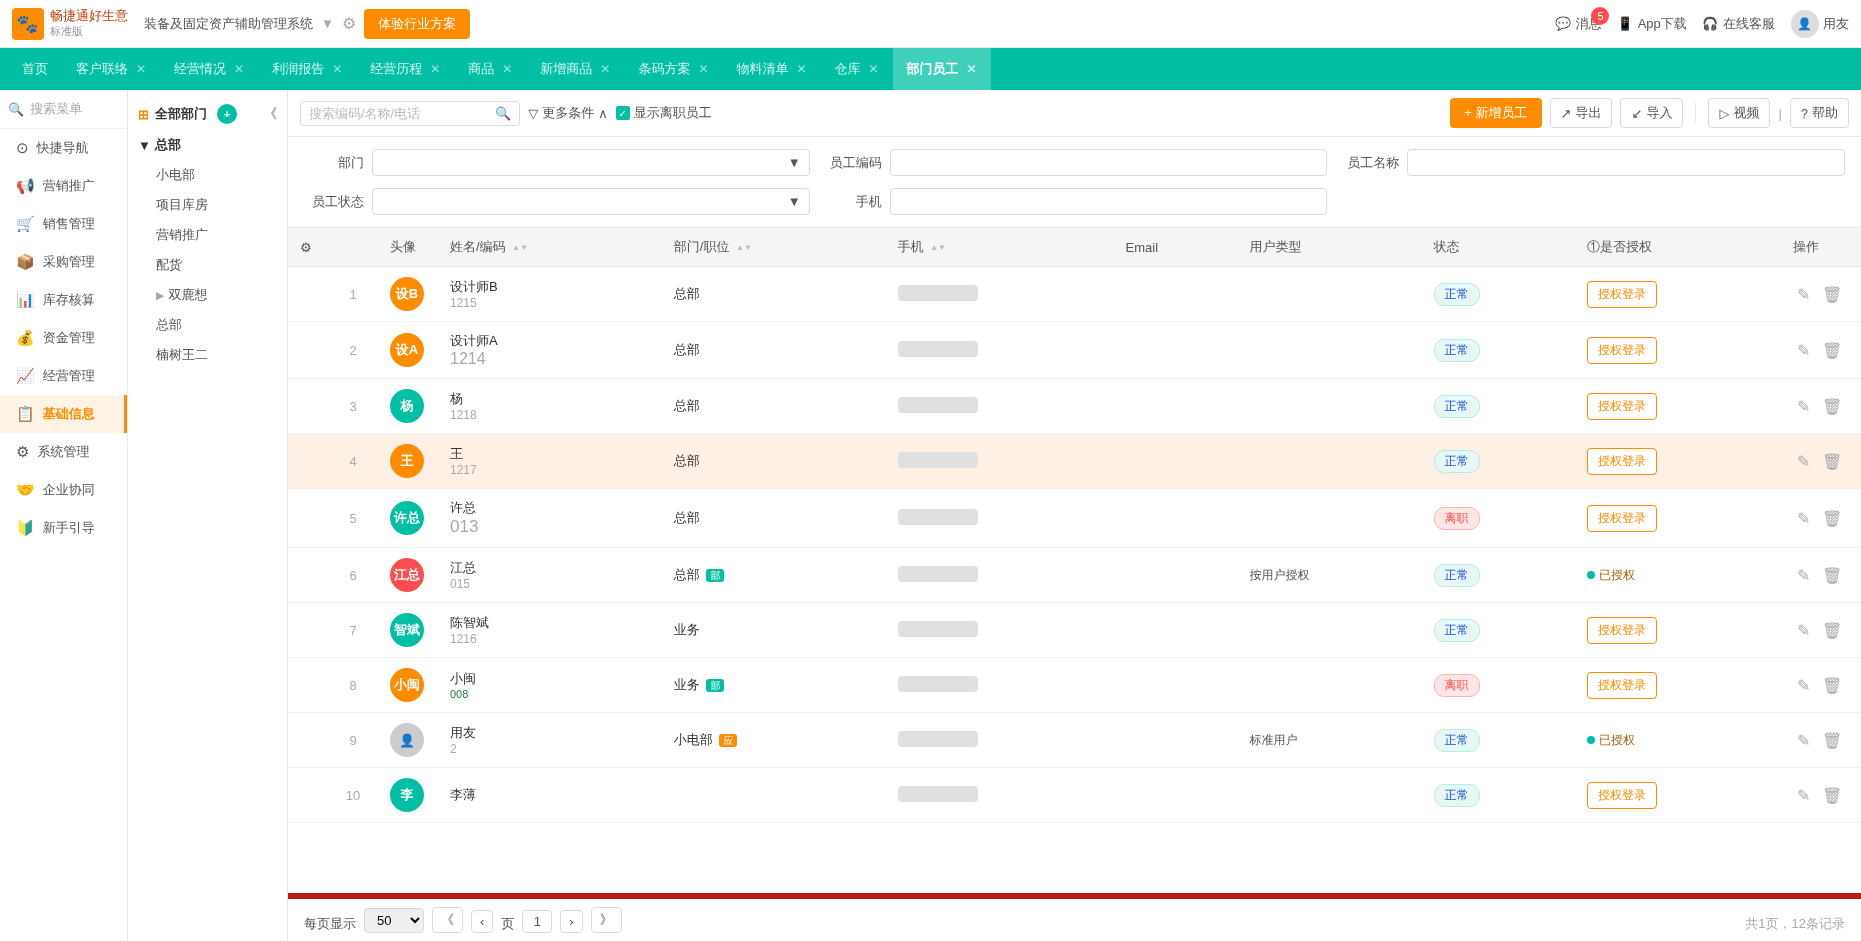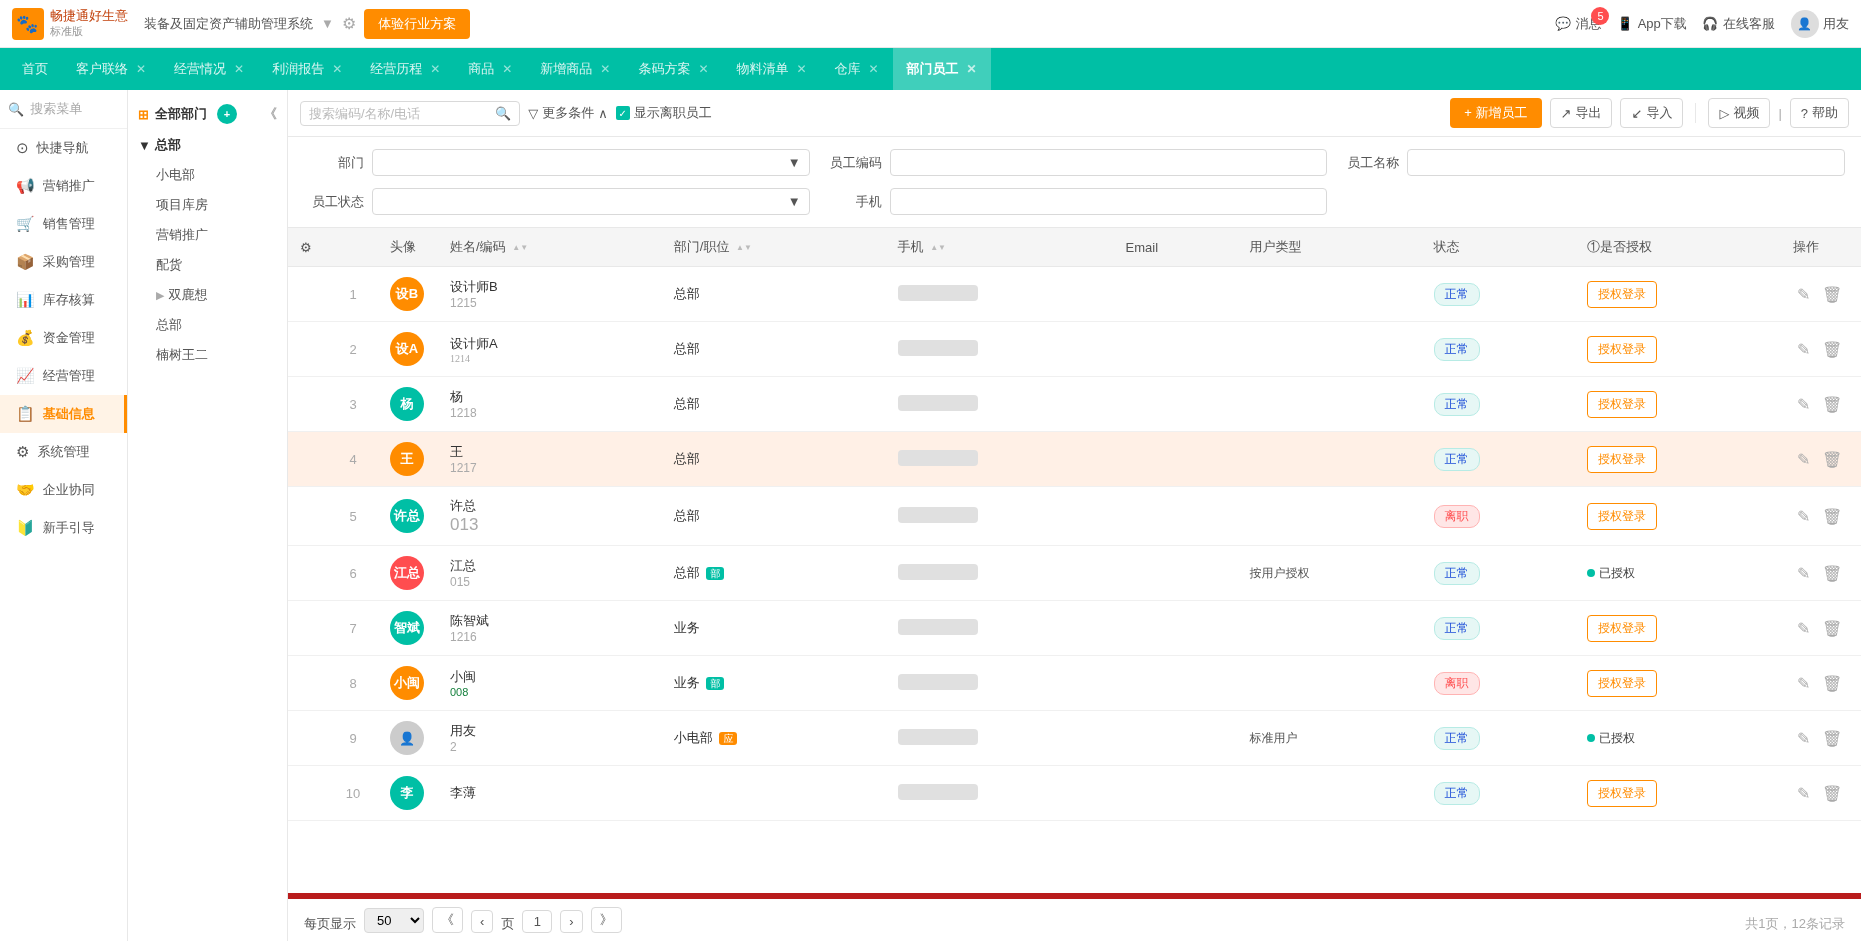--- a/index.html
+++ b/index.html
@@ -79,21 +79,21 @@
     .table-container { flex: 1; overflow-y: auto; background: #fff; margin: 0; }
     table { width: 100%; border-collapse: collapse; font-size: 13px; }
     thead th { background: #f5f5f5; padding: 10px 12px; text-align: left; font-weight: normal; color: #555; border-bottom: 1px solid #e8e8e8; white-space: nowrap; }
     tbody td { padding: 10px 12px; border-bottom: 1px solid #f0f0f0; color: #333; vertical-align: middle; }
     tbody tr.highlighted { background: #fff0e6; }
     .avatar-circle { width: 34px; height: 34px; border-radius: 50%; display: flex; align-items: center; justify-content: center; color: #fff; font-size: 13px; font-weight: bold; }
     .status-badge { display: inline-flex; align-items: center; justify-content: center; padding: 2px 10px; border-radius: 10px; font-size: 12px; }
     .status-normal { background: #e6f7f5; color: #1d4ed8; border: 1px solid #b7ebe5; }
     .status-resigned { background: #ffe6e6; color: #ff4d4f; border: 1px solid #ffb3b3; }
     .auth-btn { border: 1px solid #ff8c00; color: #ff8c00; background: #fff; border-radius: 4px; padding: 4px 10px; cursor: pointer; font-size: 12px; }
-    .authorized { color: #404040; font-size: 12px; display: flex; align-items: center; gap: 4px; }
+    .authorized { color: #a16207; font-size: 12px; display: flex; align-items: center; gap: 4px; }
     .dot-green { width: 8px; height: 8px; border-radius: 50%; background: #00bfa5; display: inline-block; }
     .user-type { font-size: 12px; color: #555; }
     .op-btn { background: none; border: none; cursor: pointer; color: #aaa; font-size: 16px; padding: 2px 4px; }
     .blurred { background: linear-gradient(90deg, #e0e0e0 0%, #e0e0e0 100%); border-radius: 4px; height: 16px; width: 80px; display: inline-block; }
     .dept-badge { background: #00bfa5; color: #fff; border-radius: 3px; font-size: 10px; padding: 1px 4px; margin-left: 3px; vertical-align: middle; }
     .dept-badge-orange { background: #ff8c00; color: #fff; border-radius: 3px; font-size: 10px; padding: 1px 4px; margin-left: 3px; vertical-align: middle; }
     
     
     .table-footer { background: #fff; border-top: 6px solid #b91c1c; padding: 8px 16px; display: flex; align-items: flex-end; gap: 8px; font-size: 13px; color: #555; }
     .page-size-select { border: 1px solid #d9d9d9; border-radius: 4px; padding: 3px 8px; font-size: 13px; }
@@ -425,21 +425,21 @@
     </td>
   </tr>
               <tr>
     <td></td>
     <td style="color:#aaa; text-align:center;">2</td>
     <td>
       <div class="avatar-circle" style="background:#ff8c00;">设A</div>
     </td>
     <td>
       <div style="font-weight:500;">设计师A</div>
-      <div style="color:#aaa; font-size:10px;font-family:Liberation Serif, serif;">1214</div>
+      <div style="color:#aaa; font-size:16px;">1214</div>
     </td>
     <td>
       <span>总部</span>
       
       
     </td>
     <td>
       <span class="blurred"></span>
     </td>
     <td></td>

